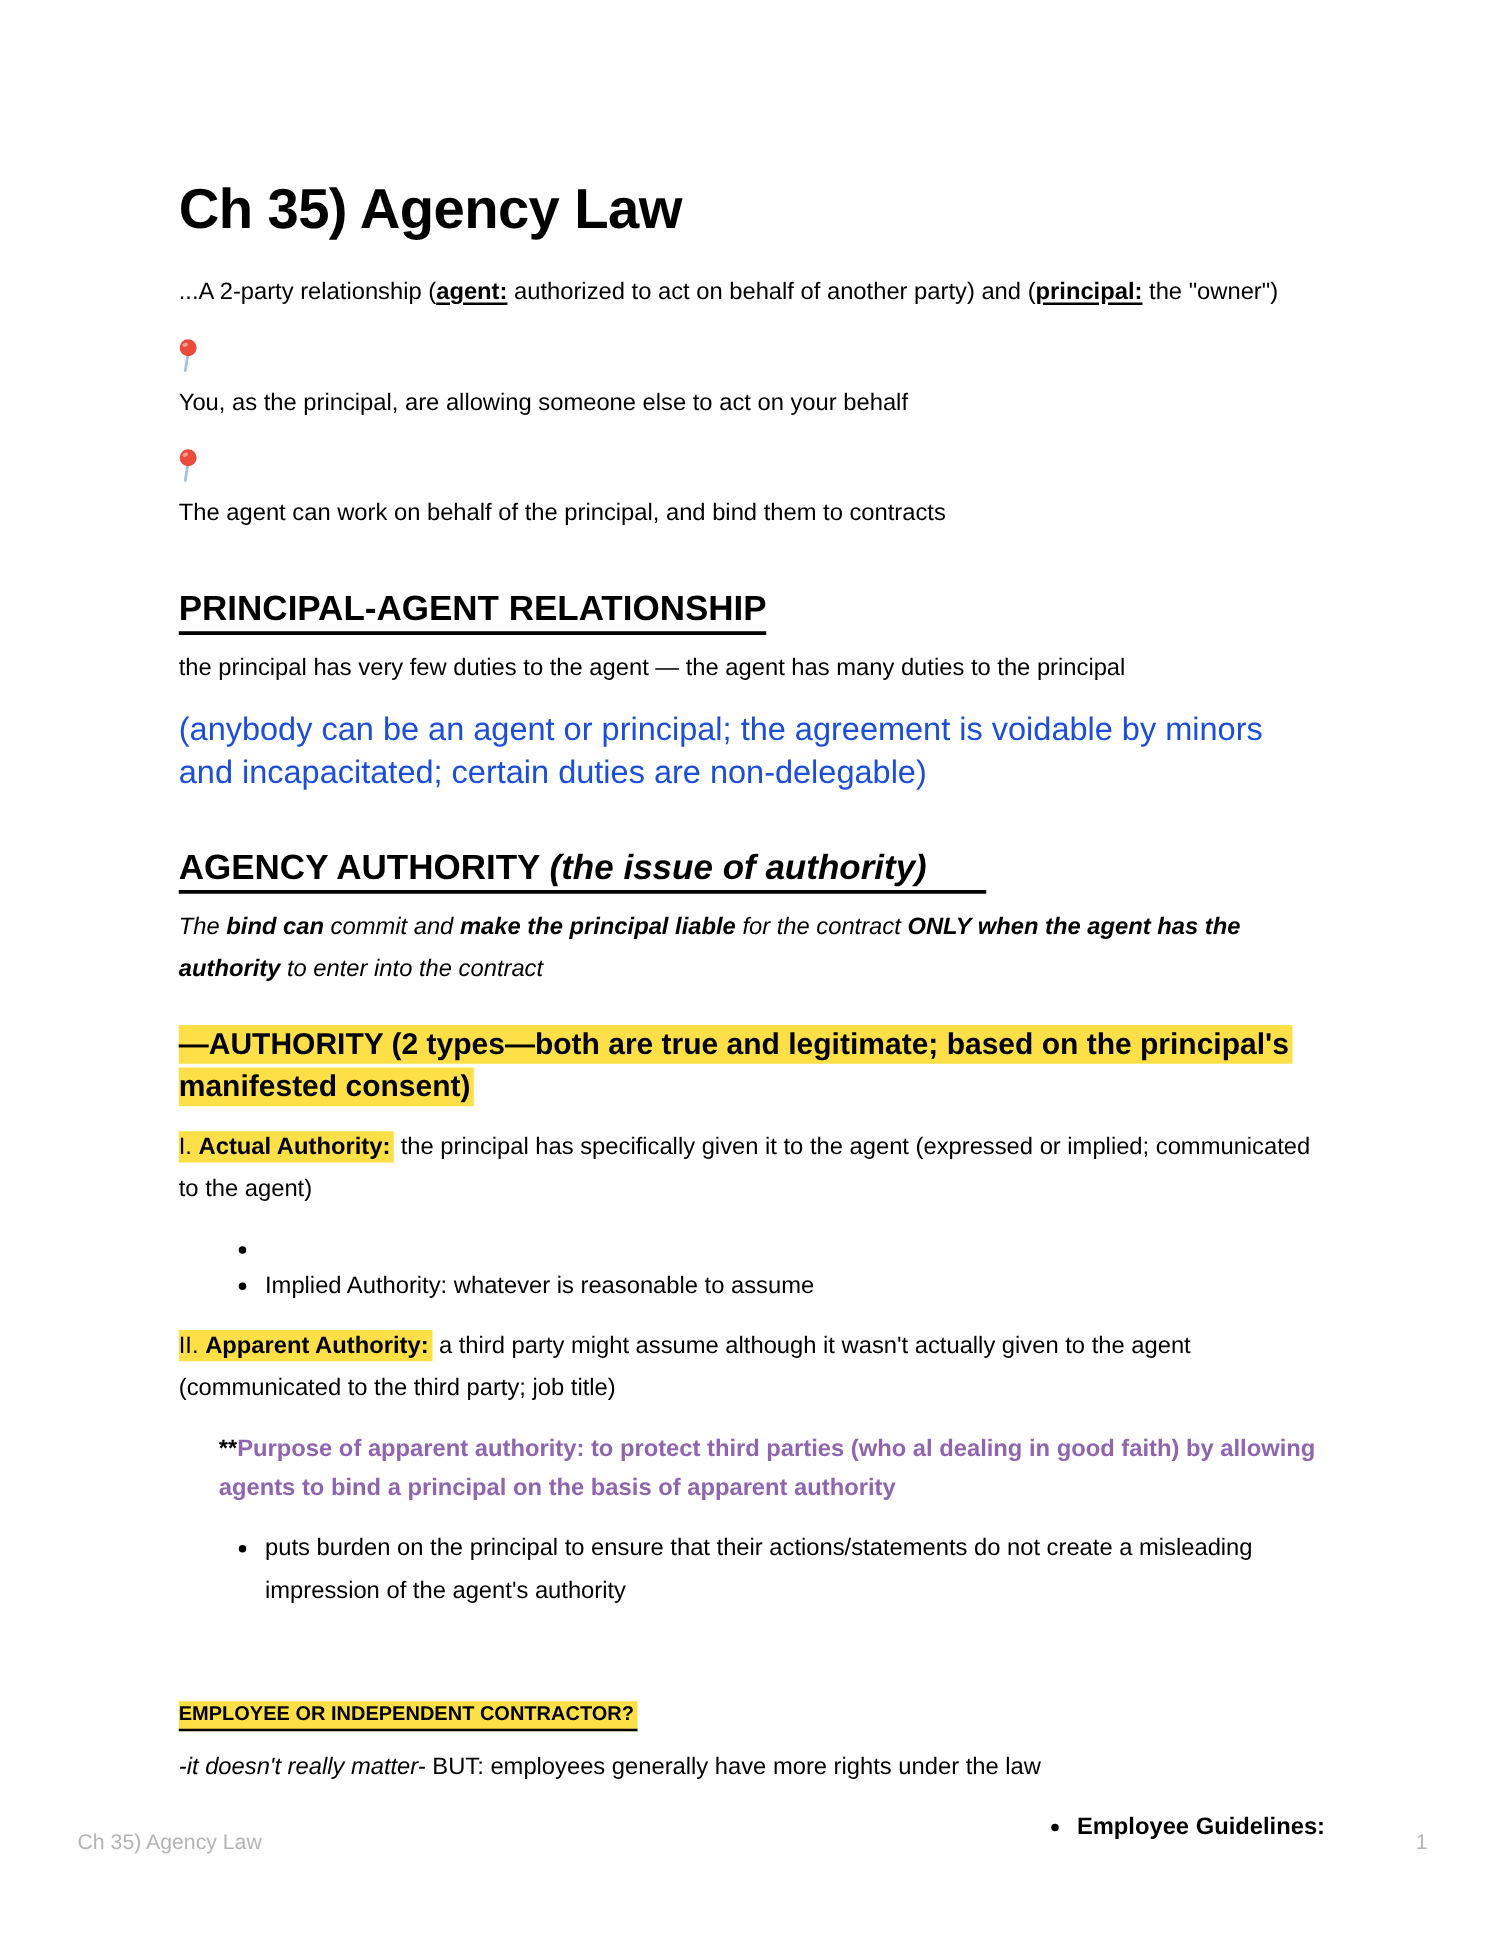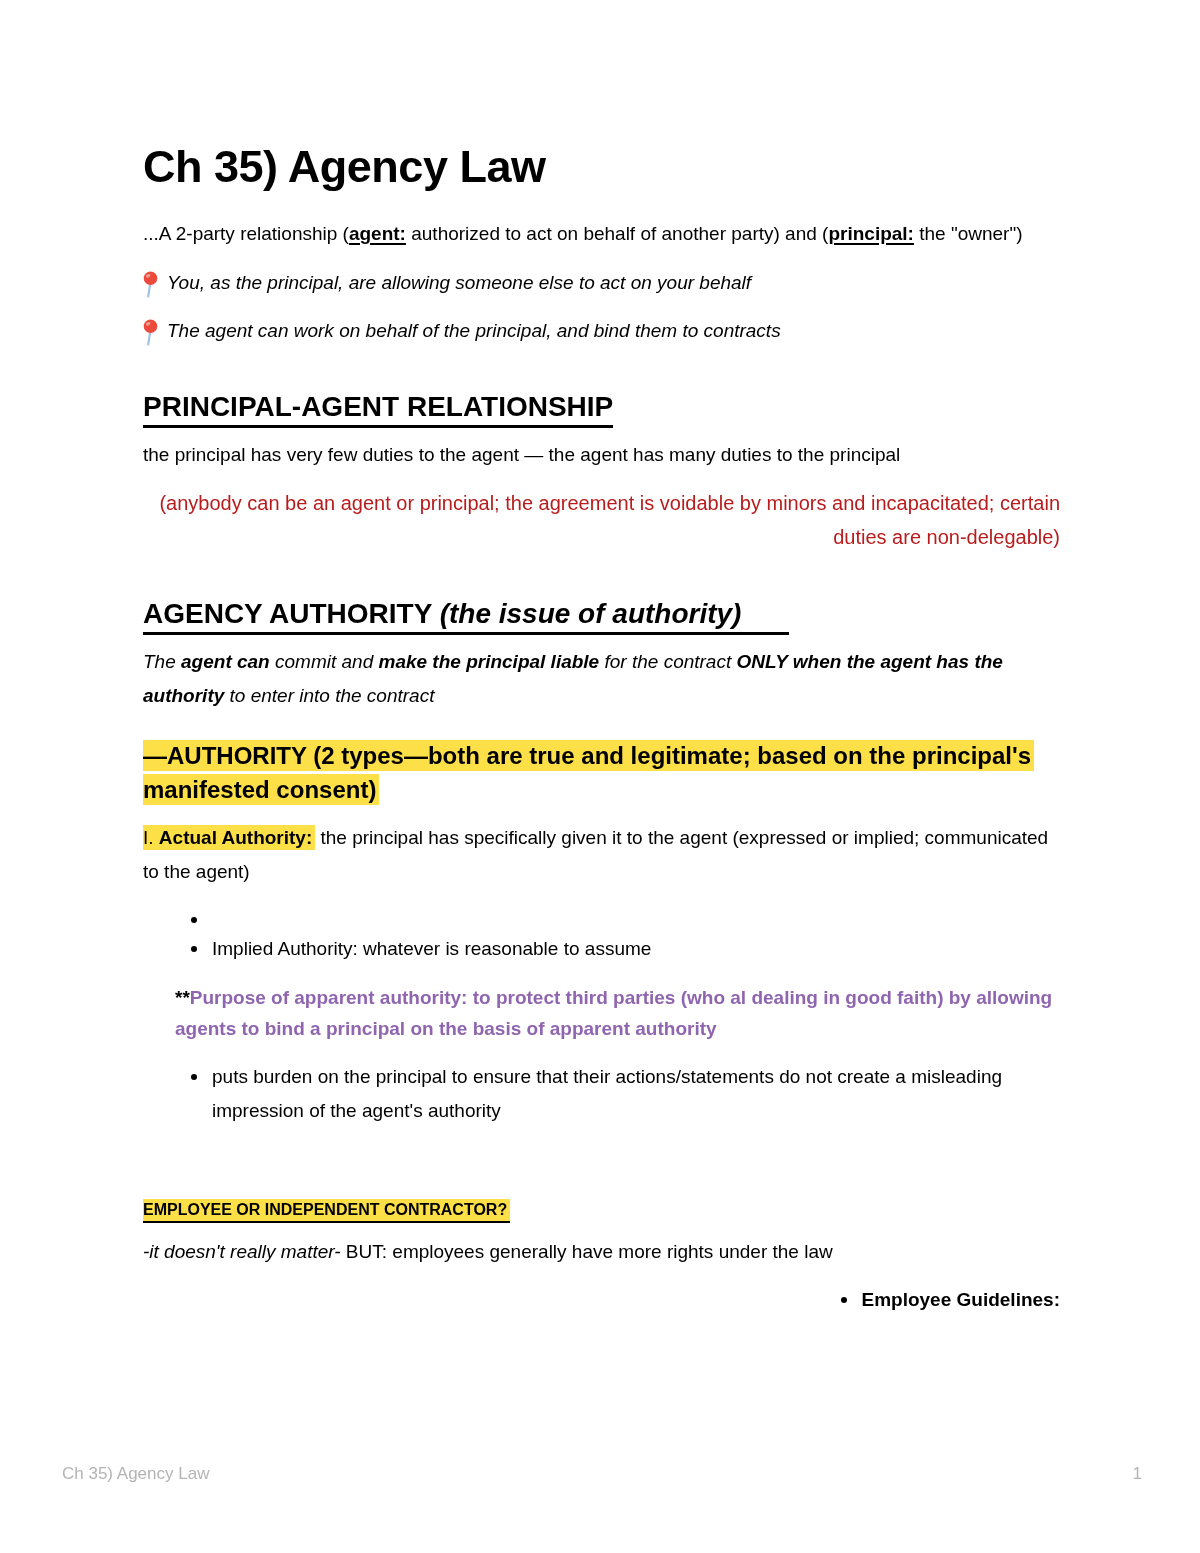--- a/index.html
+++ b/index.html
@@ -30,39 +30,38 @@
   .bold { font-weight: 700; }
   .u-term { text-decoration: underline; text-decoration-thickness: 2px; text-underline-offset: 3px; }
 
   .callout {
     display: flex;
     align-items: flex-start;
     gap: 9px;
     margin: 16px 0;
     font-size: 19px;
     line-height: 32px;
-    font-style: italic;
+    flex-direction: column;
   }
   .callout svg { flex: 0 0 auto; margin-top: 4px; }
 
   h2.h2 {
     font-size: 28px;
     font-weight: 700;
     margin: 42px 0 14px 0;
     line-height: 1.25;
   }
   .hline { border-bottom: 3px solid #000; padding-bottom: 3px; }
   .pad-after { padding-right: 48px; }
 
   p.gray {
-    color: #b91c1c;
-    font-size: 20px;
+    color: #1d4ed8;
+    font-size: 26px;
     line-height: 34px;
     margin: 14px 0;
-    text-align: right;
   }
   p.italic { font-style: italic; }
 
   h3.h3 {
     font-size: 24px;
     font-weight: 700;
     line-height: 34px;
     margin: 26px 0 12px 0;
   }
   .hl {
@@ -148,34 +147,35 @@
     </div>
 
     <h2 class="h2"><span class="hline">PRINCIPAL-AGENT RELATIONSHIP</span></h2>
 
     <p class="body">the principal has very few duties to the agent — the agent has many duties to the principal</p>
 
     <p class="gray">(anybody can be an agent or principal; the agreement is voidable by minors and incapacitated; certain duties are non-delegable)</p>
 
     <h2 class="h2"><span class="hline pad-after"><span>AGENCY AUTHORITY </span><em>(the issue of authority)</em></span></h2>
 
-    <p class="body italic"><span>The </span><span class="bold">agent can</span><span> commit and </span><span class="bold">make the principal liable</span><span> for the contract </span><span class="bold">ONLY when the agent has the authority</span><span> to enter into the contract</span></p>
+    <p class="body italic"><span>The </span><span class="bold">bind can</span><span> commit and </span><span class="bold">make the principal liable</span><span> for the contract </span><span class="bold">ONLY when the agent has the authority</span><span> to enter into the contract</span></p>
 
     <h3 class="h3"><span class="hl">—AUTHORITY (2 types—both are true and legitimate; based on the principal's manifested consent)</span></h3>
 
     <p class="body"><span class="hl"><span>I. </span><span class="bold">Actual Authority:</span></span><span> the principal has specifically given it to the agent (expressed or implied; communicated to the agent)</span></p>
 
     <div class="bullet-row indent-2">
       <span class="dot"></span>
     </div>
     <div class="bullet-row indent-2">
       <span class="dot"></span>
       <span>Implied Authority: whatever is reasonable to assume</span>
     </div>
 
+    <p class="body"><span class="hl"><span>II. </span><span class="bold">Apparent Authority:</span></span><span> a third party might assume although it wasn't actually given to the agent (communicated to the third party; job title)</span></p>
 
     <p class="purple-note"><span class="stars">**</span><span class="purple">Purpose of apparent authority: to protect third parties (who al dealing in good faith) by allowing agents to bind a principal on the basis of apparent authority</span></p>
 
     <div class="bullet-row indent-2">
       <span class="dot"></span>
       <span>puts burden on the principal to ensure that their actions/statements do not create a misleading impression of the agent's authority</span>
     </div>
 
     <h4 class="h4"><span class="hl hline-thin">EMPLOYEE OR INDEPENDENT CONTRACTOR?</span></h4>
 

